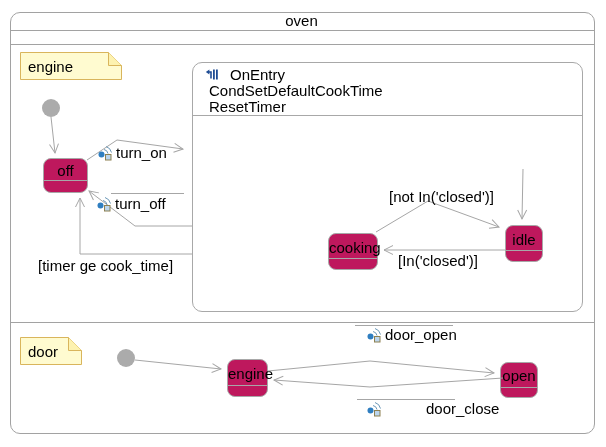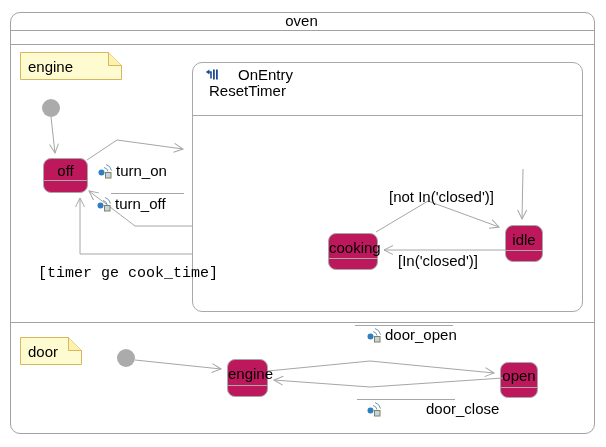--- a/index.html
+++ b/index.html
@@ -20,21 +20,21 @@
     position:absolute;border:1px solid #a8a8a8;border-radius:8px;background:#be185d;
   }
   .state .divider{position:absolute;left:0;right:0;height:1px;background:#a8a8a8;}
   .state .lbl{position:absolute;left:0;right:0;text-align:center;}
   .composite{
     position:absolute;left:192px;top:62px;width:389px;height:248px;
     border:1px solid #a8a8a8;border-radius:10px;background:#ffffff;
   }
   .composite .title{display:block;height:23px;line-height:23px;text-align:center;border-bottom:1px solid #a8a8a8;}
   .entry-compartment{position:relative;height:53px;border-bottom:1px solid #a8a8a8;padding-top:3px;box-sizing:border-box;}
-  .entry-row{display:flex;align-items:center;height:16px;padding-left:12px;gap:20px;}
+  .entry-row{display:flex;align-items:center;height:16px;padding-left:12px;gap:12px;}
   .entry-row.indent{padding-left:16px;}
   .initial{
     position:absolute;width:18px;height:18px;border-radius:50%;background:#ababab;
   }
   .note{position:absolute;}
   .note .note-lbl{position:absolute;left:8px;top:6px;}
   .tlabel{
     position:absolute;display:flex;align-items:center;gap:3px;white-space:nowrap;
   }
   .guard{position:absolute;white-space:nowrap;}
@@ -76,20 +76,23 @@
       <div class="entry-row">
         <svg width="13" height="11" viewBox="0 0 13 11">
           <path d="M6,9.5 V3 H4" stroke="#1e4c94" stroke-width="1.6" fill="none"></path>
           <path d="M4.4,0.6 L0.8,3 L4.4,5.4 Z" fill="#1e4c94"></path>
           <rect x="8" y="0.5" width="1.8" height="10" fill="#1e4c94"></rect>
           <rect x="11" y="0.5" width="1.8" height="10" fill="#1e4c94"></rect>
         </svg>
         <span>OnEntry</span>
       </div>
       <div class="entry-row indent">
+        <span>CondSetDefaultCookTime</span>
+      </div>
+      <div class="entry-row indent">
         <span>ResetTimer</span>
       </div>
     </div>
   </div>
 
   <div class="state" style="left:43px;top:158px;width:43px;height:33px;">
     <div class="divider" style="top:21px;"></div>
     <span class="lbl" style="top:3px;">off</span>
   </div>
 
@@ -129,21 +132,21 @@
       <polyline points="505,250 384,250" marker-end="url(#arr)"></polyline>
       <polyline points="135,360 221,369" marker-end="url(#arr)"></polyline>
       <polyline points="268,371 370,361 494,373" marker-end="url(#arr)"></polyline>
       <polyline points="503,378 370,387 274,380" marker-end="url(#arr)"></polyline>
       <line x1="111" y1="193.5" x2="184" y2="193.5"></line>
       <line x1="355" y1="325.5" x2="453" y2="325.5"></line>
       <line x1="357" y1="399.5" x2="455" y2="399.5"></line>
     </g>
   </svg>
 
-  <div class="tlabel" style="left:98px;top:162px;">
+  <div class="tlabel" style="left:98px;top:144px;">
     <svg width="15" height="16" viewBox="0 0 15 16">
       <path d="M6,4.5 A5,5 0 0,1 10,8.5" stroke="#6b98b8" fill="none"></path>
       <path d="M8,1.5 A8,8 0 0,1 13.5,7.5" stroke="#6b98b8" fill="none"></path>
       <circle cx="3.5" cy="9.5" r="3" fill="#2f7ec0"></circle>
       <rect x="7.5" y="9.5" width="5.5" height="5.5" fill="#bcd6ee" stroke="#8d8050"></rect>
     </svg>
     <span>turn_on</span>
   </div>
 
   <div class="tlabel" style="left:97px;top:195px;">
@@ -169,17 +172,17 @@
   <div class="tlabel" style="left:367px;top:400px;gap:44px;">
     <svg width="15" height="16" viewBox="0 0 15 16">
       <path d="M6,4.5 A5,5 0 0,1 10,8.5" stroke="#6b98b8" fill="none"></path>
       <path d="M8,1.5 A8,8 0 0,1 13.5,7.5" stroke="#6b98b8" fill="none"></path>
       <circle cx="3.5" cy="9.5" r="3" fill="#2f7ec0"></circle>
       <rect x="7.5" y="9.5" width="5.5" height="5.5" fill="#bcd6ee" stroke="#8d8050"></rect>
     </svg>
     <span>door_close</span>
   </div>
 
-  <div class="guard" style="left:38px;top:265px;font-family:Liberation Mono, monospace;">[timer ge cook_time]</div>
+  <div class="guard" style="left:38px;top:257px;">[timer ge cook_time]</div>
   <div class="guard" style="left:389px;top:188px;">[not In('closed')]</div>
   <div class="guard" style="left:398px;top:252px;">[In('closed')]</div>
 
 </div>
 
 </body></html>

